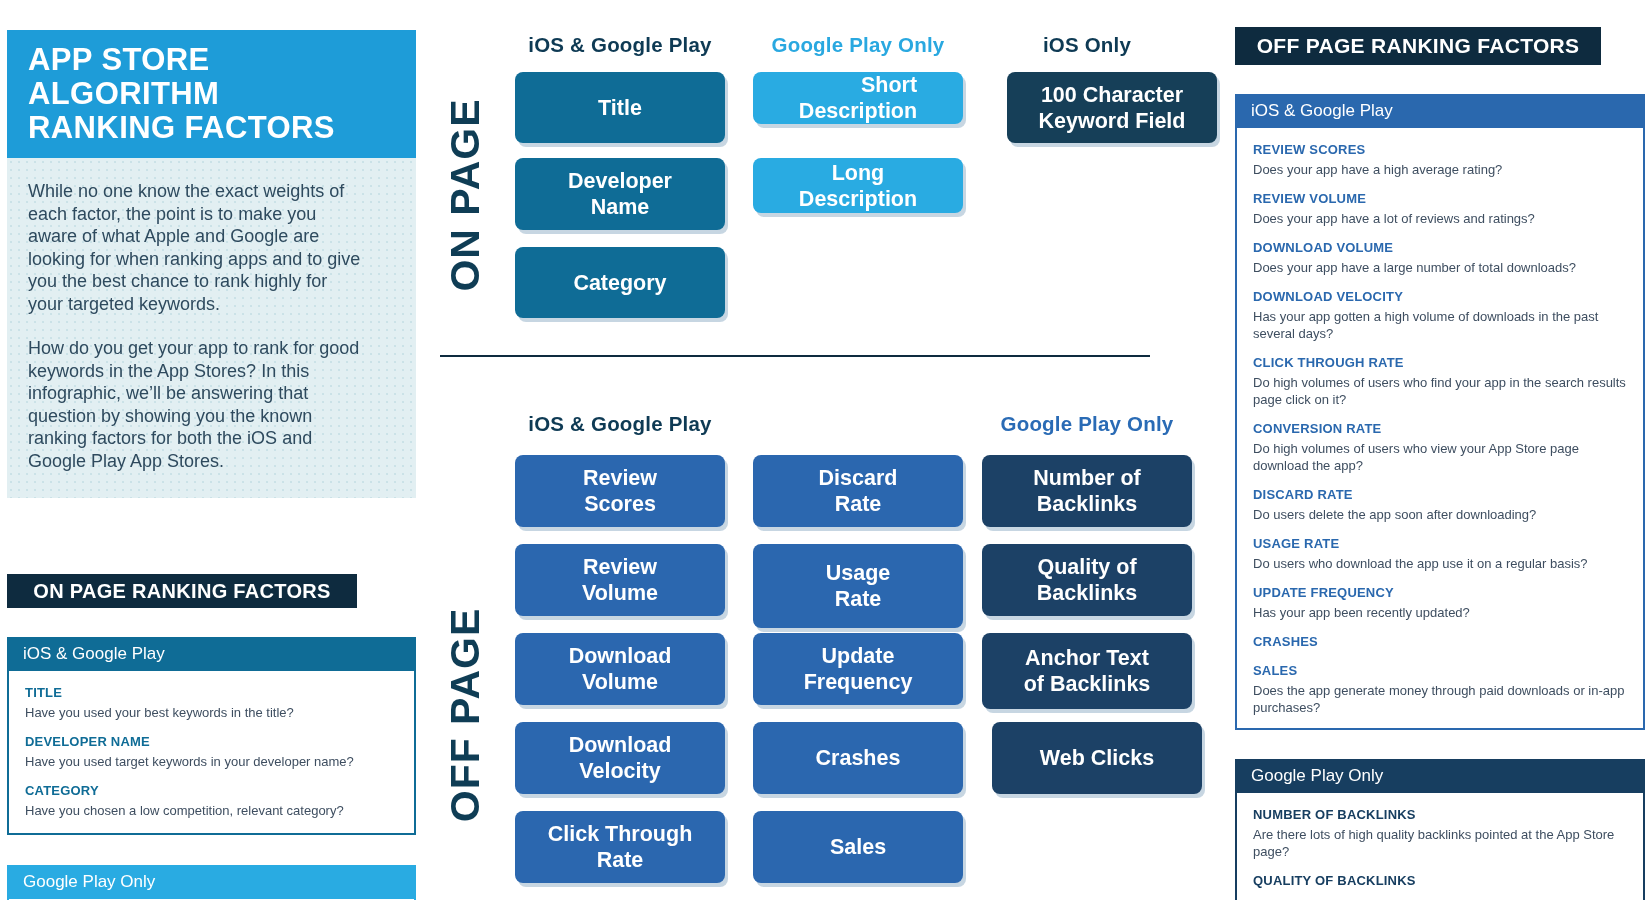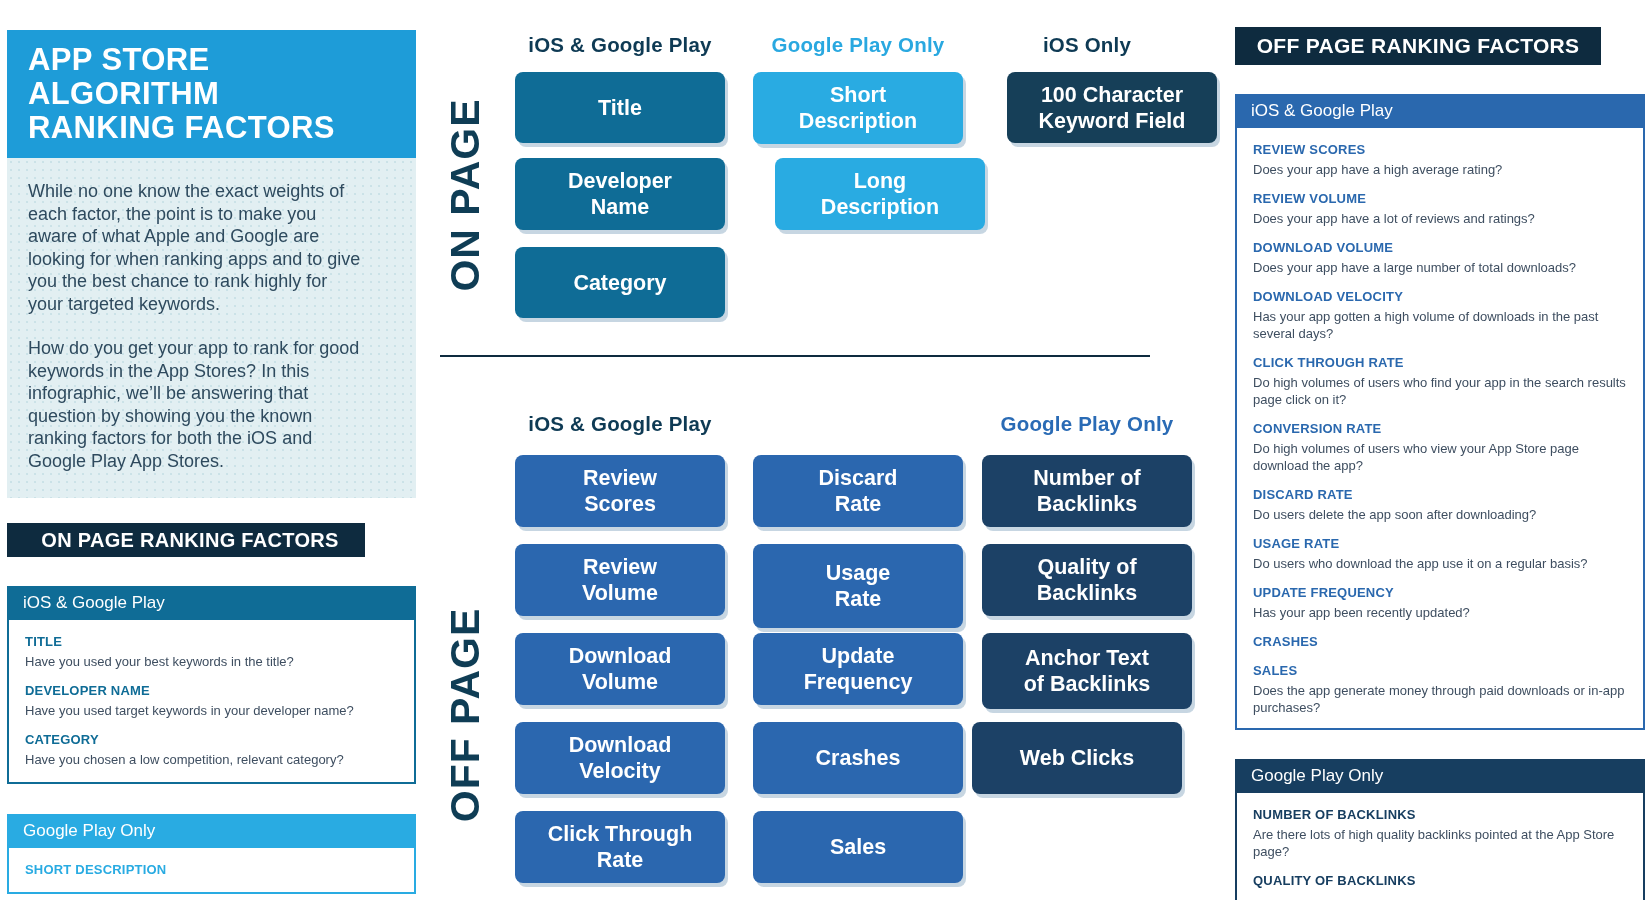--- a/index.html
+++ b/index.html
@@ -10,21 +10,21 @@
   .left-col{position:absolute;left:7px;top:30px;width:409px;}
   .title-block{background:#1E9CD8;color:#fff;padding:13px 18px 13px 21px;}
   .title-line{font-size:31px;font-weight:bold;line-height:34px;letter-spacing:.4px;}
   .intro-block{background:#E2EFF2;color:#2E4A5E;padding:22px 18px 26px 21px;
     background-image:radial-gradient(rgba(160,200,210,.35) 1px,transparent 1.3px);
     background-size:8px 8px;}
   .intro-block p{margin:0;max-width:336px;font-size:18px;line-height:22.5px;}
   .intro-block p + p{margin-top:22px;}
 
   .section-bar{background:#0E2B3F;color:#fff;font-weight:bold;text-align:center;}
-  .section-bar.left-bar{width:350px;height:34px;line-height:34px;font-size:20px;margin-top:25px;letter-spacing:.3px;padding-left:8px;}
+  .section-bar.left-bar{width:350px;height:34px;line-height:34px;font-size:20px;margin-top:76px;letter-spacing:.3px;}
 
   .panel{background:#fff;border:2px solid;margin-top:29px;}
   .panel-header{color:#fff;font-size:17px;padding:5px 14px 7px;}
   .panel-body{padding:8px 16px 14px;}
   .item{margin-top:13px;}
   .item:first-child{margin-top:6px;}
   .item-label{font-weight:bold;font-size:13px;line-height:16px;letter-spacing:.2px;}
   .item-desc{font-size:13px;line-height:17px;color:#3E4E60;margin-top:3px;}
 
   .panel.teal{border-color:#0F6C96;}
@@ -120,23 +120,23 @@
     <div class="col-header lightblue-text" style="left:333px;top:33px;">Google Play Only</div>
     <div class="col-header navy-text" style="left:562px;top:33px;">iOS Only</div>
 
     <div class="vlabel" style="left:45px;top:195px;">ON PAGE</div>
 
     <div class="box teal" style="left:95px;top:72px;height:71px;">Title</div>
     <div class="box teal" style="left:95px;top:158px;height:72px;">Developer
 Name</div>
     <div class="box teal" style="left:95px;top:247px;height:71px;">Category</div>
 
-    <div class="box lightblue" style="left:333px;top:72px;height:72px;">Short
+    <div class="box lightblue" style="left:333px;top:72px;height:52px;text-align:right;">Short
 Description</div>
-    <div class="box lightblue" style="left:333px;top:158px;height:72px;margin-left:22px;">Long
+    <div class="box lightblue" style="left:333px;top:158px;height:55px;">Long
 Description</div>
 
     <div class="box navy" style="left:587px;top:72px;height:71px;">100 Character
 Keyword Field</div>
 
     <div class="divider" style="left:20px;top:355px;width:710px;"></div>
 
     <div class="col-header navy-text" style="left:95px;top:412px;">iOS &amp; Google Play</div>
     <div class="col-header royal-text" style="left:562px;top:412px;">Google Play Only</div>
 
@@ -161,21 +161,21 @@
 Frequency</div>
     <div class="box royal" style="left:333px;top:722px;height:72px;">Crashes</div>
     <div class="box royal" style="left:333px;top:811px;height:72px;">Sales</div>
 
     <div class="box navy2" style="left:562px;top:455px;height:72px;">Number of
 Backlinks</div>
     <div class="box navy2" style="left:562px;top:544px;height:72px;">Quality of
 Backlinks</div>
     <div class="box navy2" style="left:562px;top:633px;height:76px;">Anchor Text
 of Backlinks</div>
-    <div class="box navy2" style="left:552px;top:722px;height:72px;">Web Clicks</div>
+    <div class="box navy2" style="left:572px;top:722px;height:72px;">Web Clicks</div>
   </section>
 
   <section class="right-col">
     <div class="section-bar right-bar">OFF PAGE RANKING FACTORS</div>
 
     <div class="panel royal">
       <div class="panel-header">iOS &amp; Google Play</div>
       <div class="panel-body">
         <div class="item">
           <div class="item-label">REVIEW SCORES</div>

